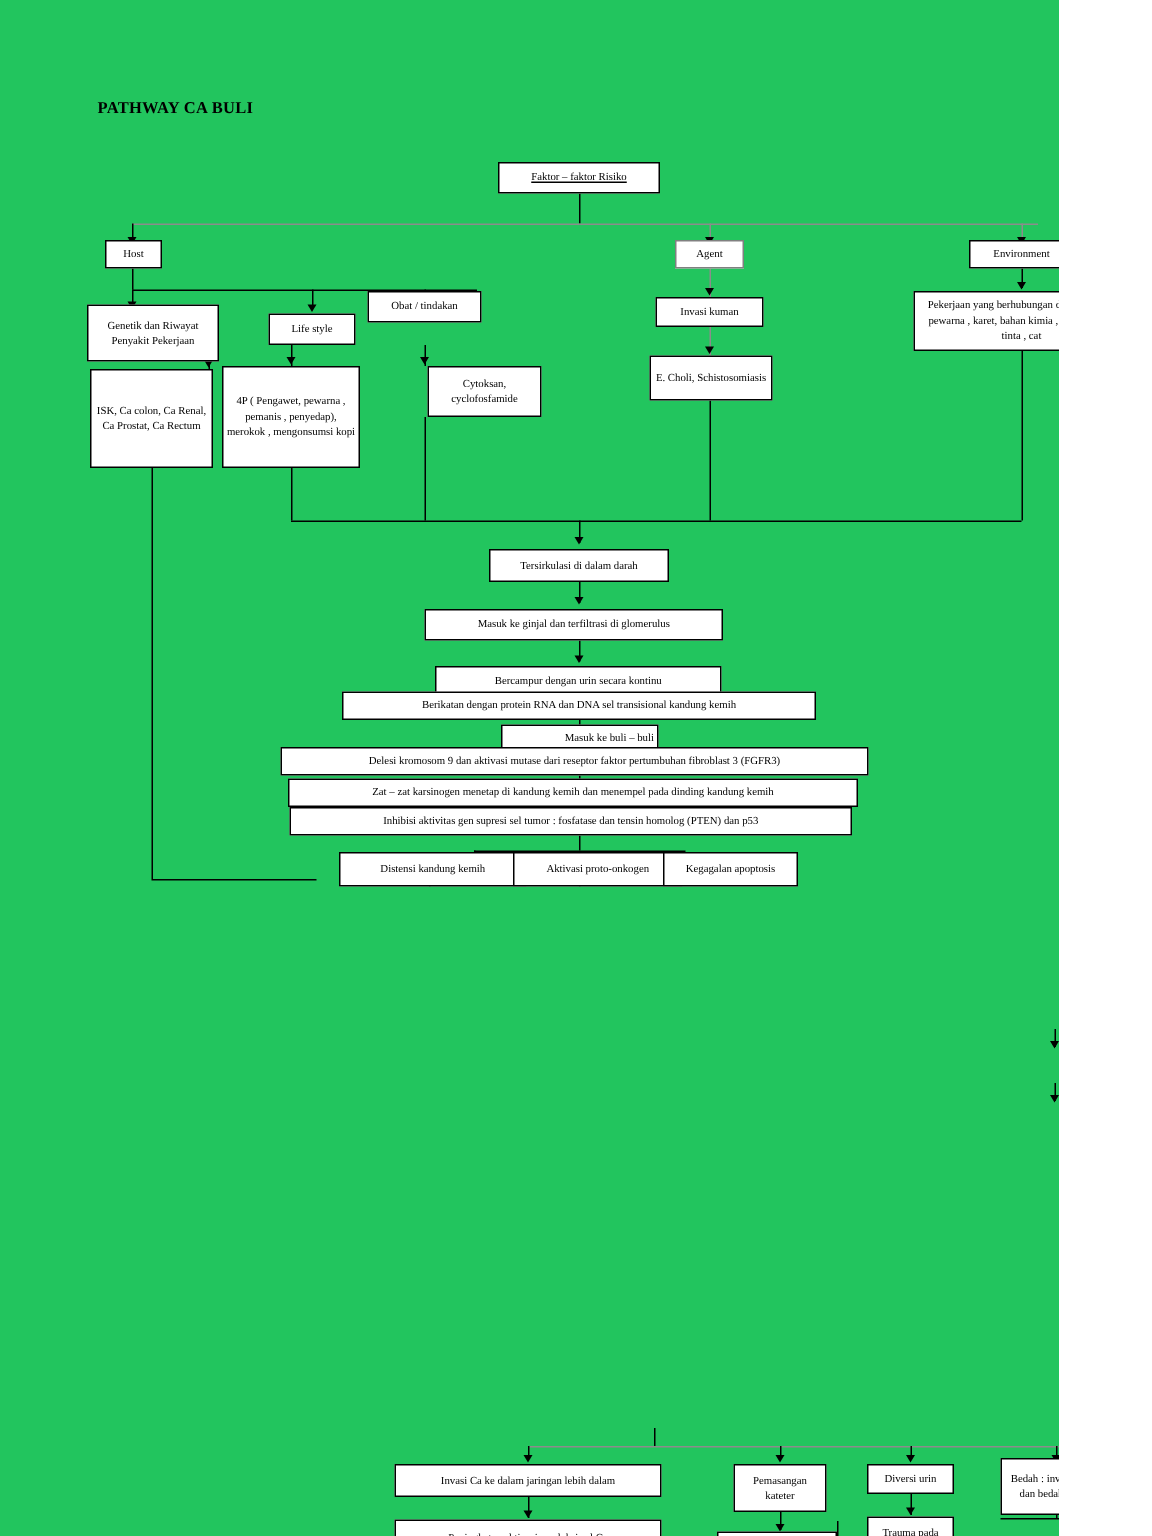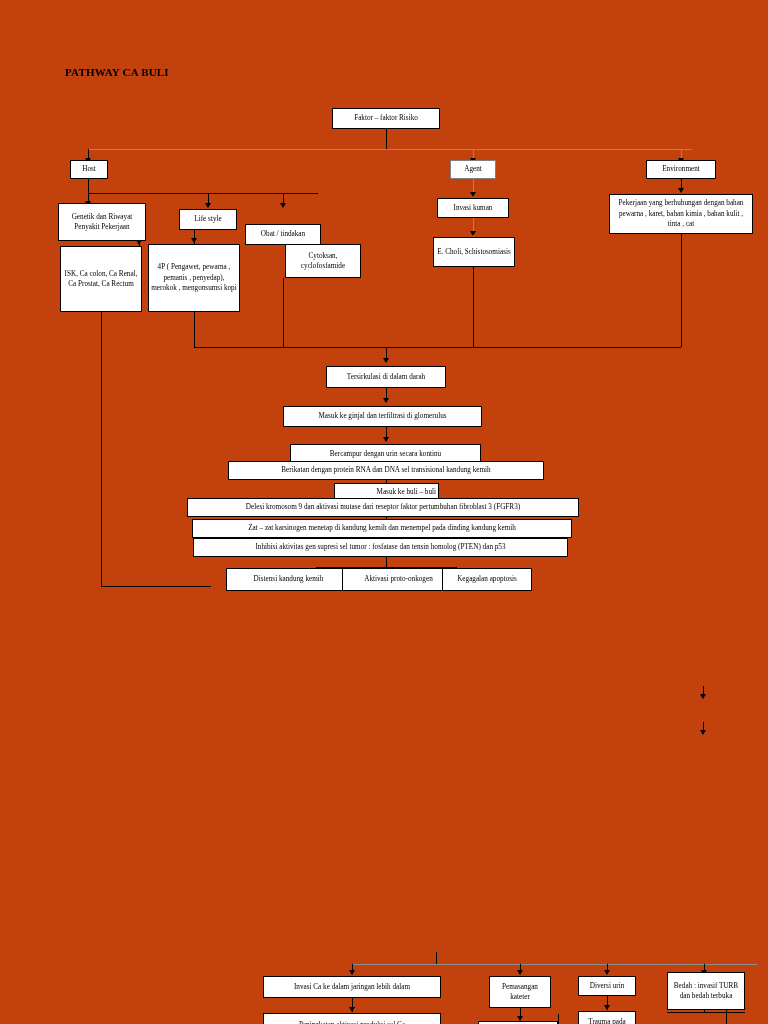--- a/index.html
+++ b/index.html
@@ -3,24 +3,25 @@
 <meta charset="utf-8">
 <title>Pathway Ca Buli</title>
 <style>
   html,body{margin:0;padding:0;background:#ffffff;}
   body{
     font-family:"Liberation Serif","DejaVu Serif",serif;
     color:#000000;
   }
   #page{
     position:relative;
-    width:768px;
+    width:680px;
     height:1024px;
     overflow:hidden;
-    background:#c2410c;
+    background:#22c55e;
+    padding-left:26px;
   }
   .title{
     position:absolute;
     font-family:"Liberation Serif","DejaVu Serif",serif;
     font-weight:bold;
     font-size:11px;
     letter-spacing:.2px;
     white-space:nowrap;
   }
   .box{
@@ -56,21 +57,21 @@
     z-index:3;
   }
 </style>
 </head>
 <body>
 
 <div id="page">
 
   <div class="title" style="left:65px;top:66px;">PATHWAY CA BULI</div>
 
-  <div class="box" style="left:332px;top:108px;width:108px;height:21px;">
+  <div class="box" style="left:332px;top:108px;width:108px;height:21px;text-decoration:underline;">
     <span>Faktor – faktor Risiko</span>
   </div>
 
   <div class="ln v" style="left:386px;top:129px;height:20px;"></div>
 
   <div class="ln h grey" style="left:88px;top:149px;width:604px;"></div>
 
   <div class="ln v" style="left:88px;top:149px;height:11px;"></div>
   <div class="arrow" style="left:85px;top:158px;"></div>
 
@@ -105,21 +106,21 @@
   <div class="arrow" style="left:280px;top:203px;"></div>
 
   <div class="box" style="left:58px;top:203px;width:88px;height:38px;">
     <span>Genetik dan Riwayat Penyakit Pekerjaan</span>
   </div>
 
   <div class="box" style="left:179px;top:209px;width:58px;height:21px;">
     <span>Life style</span>
   </div>
 
-  <div class="box" style="left:245px;top:224px;width:76px;height:21px;">
+  <div class="box" style="left:245px;top:194px;width:76px;height:21px;">
     <span>Obat / tindakan</span>
   </div>
 
   <div class="ln v" style="left:139px;top:228px;height:18px;"></div>
   <div class="arrow" style="left:136px;top:240px;"></div>
 
   <div class="ln v" style="left:194px;top:230px;height:14px;"></div>
   <div class="arrow" style="left:191px;top:238px;"></div>
 
   <div class="ln v" style="left:283px;top:230px;height:14px;"></div>

